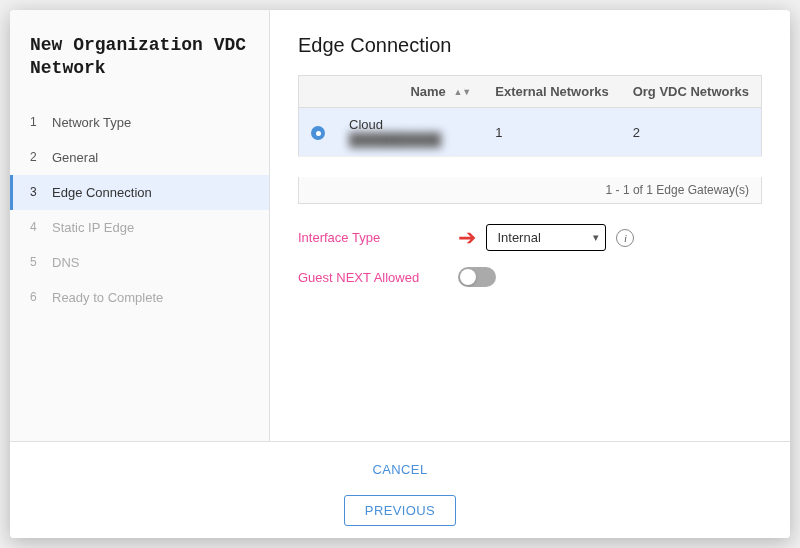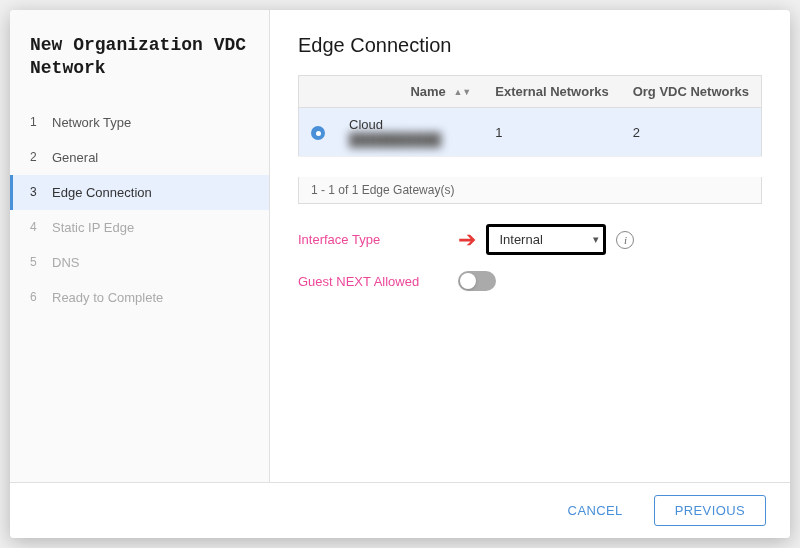--- a/index.html
+++ b/index.html
@@ -142,20 +142,21 @@
     .radio-dot::after {
       content: '';
       width: 5px;
       height: 5px;
       border-radius: 50%;
       background: #fff;
     }
     .table-footer {
       font-size: 12px;
       color: #666;
+      text-align: right;
       padding: 6px 12px;
       border: 1px solid #ddd;
       border-top: none;
       background: #fafafa;
       margin-bottom: 20px;
     }
     
     .form-row {
       display: flex;
       align-items: center;
@@ -174,21 +175,21 @@
       font-style: normal;
     }
     .select-wrapper {
       position: relative;
       display: inline-flex;
       align-items: center;
     }
     .interface-select {
       appearance: none;
       -webkit-appearance: none;
-      border: 3px solid #000000;
+      border: 1px solid #000000;
       border-radius: 3px;
       padding: 5px 28px 5px 10px;
       font-size: 13px;
       color: #333;
       background: #fff;
       cursor: pointer;
       width: 120px;
     }
     .select-caret {
       position: absolute;
@@ -235,20 +236,21 @@
     }
     
     .dialog-footer {
       display: flex;
       justify-content: flex-end;
       align-items: center;
       padding: 12px 24px;
       border-top: 1px solid #e0e0e0;
       gap: 10px;
       background: #fff;
+      flex-direction: column;
     }
     .btn {
       padding: 7px 20px;
       border-radius: 3px;
       font-size: 13px;
       font-weight: 500;
       cursor: pointer;
       border: 1px solid transparent;
       letter-spacing: 0.03em;
     }

